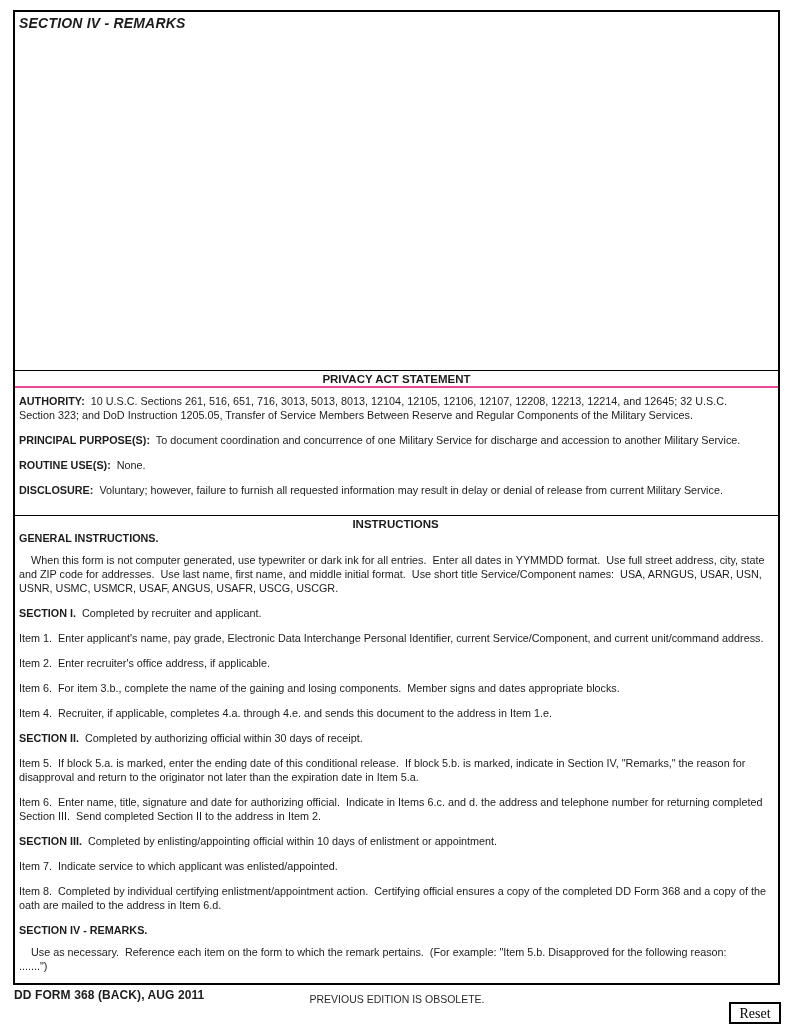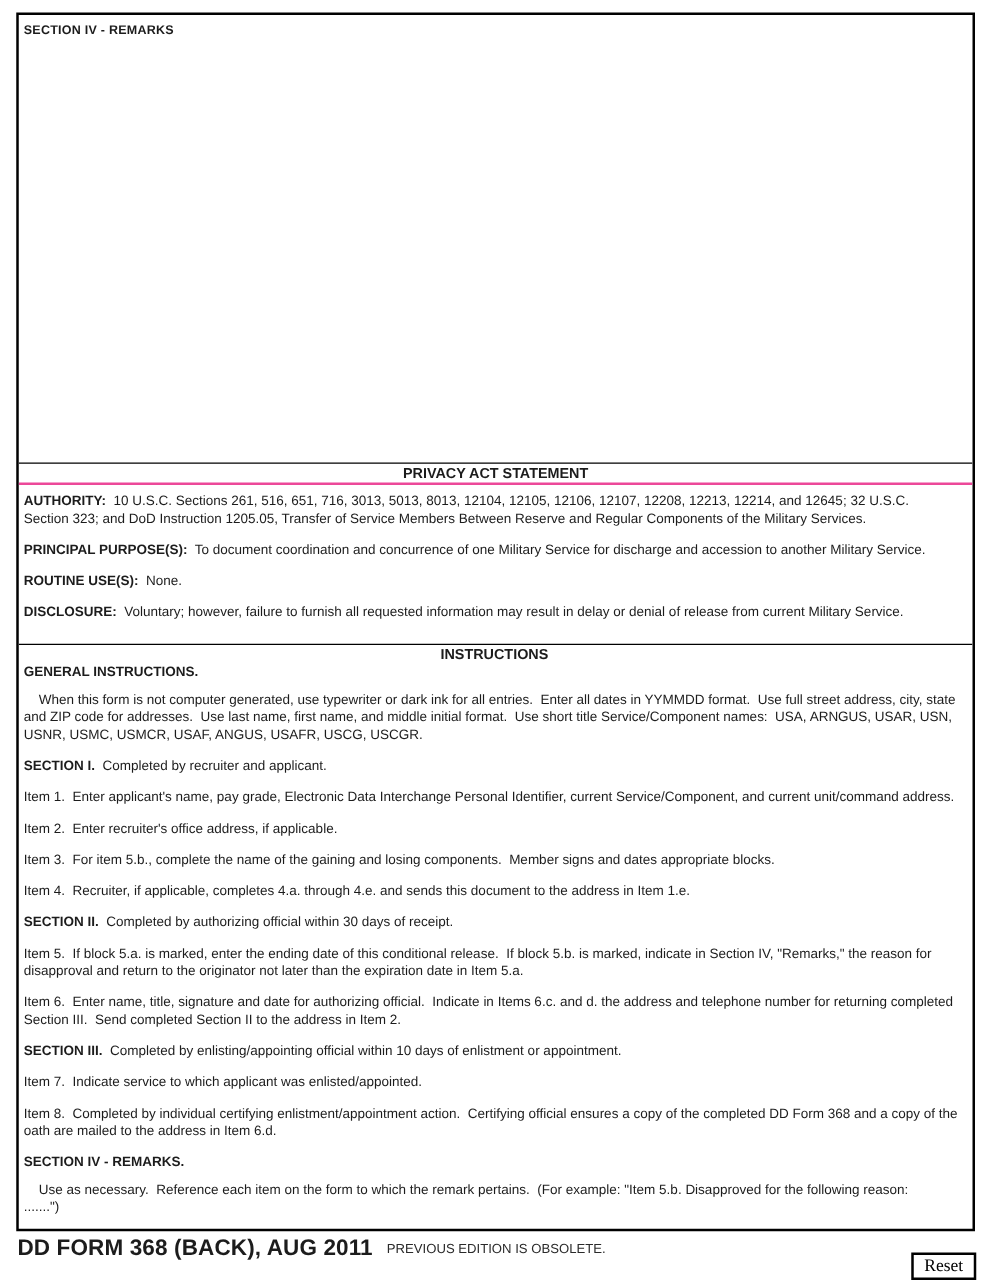--- a/index.html
+++ b/index.html
@@ -23,22 +23,23 @@
     background: #fff;
     overflow: hidden;
   }
   .remarks-area {
     height: 358px;
     box-sizing: border-box;
     padding: 2px 4px;
   }
   .remarks-area .hdr {
     font-weight: bold;
-    font-size: 10px;
+    font-size: 14px;
     letter-spacing: 0.2px;
+    font-style: italic;
   }
   .row-title {
     border-top: 1px solid #000;
     border-bottom: 2px solid #ec4899;
     text-align: center;
     font-weight: bold;
     font-size: 11.5px;
     padding: 2px 0 1px 0;
   }
   .privacy-body {
@@ -69,21 +70,21 @@
   p.para b { font-weight: bold; }
   .footer {
     position: absolute;
     left: 0; top: 986px;
     width: 794px; height: 30px;
   }
   .form-number {
     position: absolute;
     left: 14px; top: 2px;
     font-weight: bold;
-    font-size: 18px;
+    font-size: 12px;
     letter-spacing: 0.1px;
   }
   .edition-note {
     position: absolute;
     left: 0; top: 7px;
     width: 794px;
     text-align: center;
     font-size: 10.5px;
     color: #2a2a2a;
   }
@@ -125,21 +126,21 @@
 
     <div class="instr-body">
       <div class="instr-title">INSTRUCTIONS</div>
 
       <p class="para tight"><b>GENERAL INSTRUCTIONS.</b></p>
       <p class="para">    When this form is not computer generated, use typewriter or dark ink for all entries.  Enter all dates in YYMMDD format.  Use full street address, city, state and ZIP code for addresses.  Use last name, first name, and middle initial format.  Use short title Service/Component names:  USA, ARNGUS, USAR, USN, USNR, USMC, USMCR, USAF, ANGUS, USAFR, USCG, USCGR.</p>
 
       <p class="para"><b>SECTION I.</b><span>  Completed by recruiter and applicant.</span></p>
       <p class="para">Item 1.  Enter applicant's name, pay grade, Electronic Data Interchange Personal Identifier, current Service/Component, and current unit/command address.</p>
       <p class="para">Item 2.  Enter recruiter's office address, if applicable.</p>
-      <p class="para">Item 3.  For item 5.b., complete the name of the gaining and losing components.  Member signs and dates appropriate blocks.</p>
+      <p class="para">Item 6.  For item 3.b., complete the name of the gaining and losing components.  Member signs and dates appropriate blocks.</p>
       <p class="para">Item 4.  Recruiter, if applicable, completes 4.a. through 4.e. and sends this document to the address in Item 1.e.</p>
 
       <p class="para"><b>SECTION II.</b><span>  Completed by authorizing official within 30 days of receipt.</span></p>
       <p class="para">Item 5.  If block 5.a. is marked, enter the ending date of this conditional release.  If block 5.b. is marked, indicate in Section IV, "Remarks," the reason for disapproval and return to the originator not later than the expiration date in Item 5.a.</p>
       <p class="para">Item 6.  Enter name, title, signature and date for authorizing official.  Indicate in Items 6.c. and d. the address and telephone number for returning completed Section III.  Send completed Section II to the address in Item 2.</p>
 
       <p class="para"><b>SECTION III.</b><span>  Completed by enlisting/appointing official within 10 days of enlistment or appointment.</span></p>
       <p class="para">Item 7.  Indicate service to which applicant was enlisted/appointed.</p>
       <p class="para">Item 8.  Completed by individual certifying enlistment/appointment action.  Certifying official ensures a copy of the completed DD Form 368 and a copy of the oath are mailed to the address in Item 6.d.</p>
 

